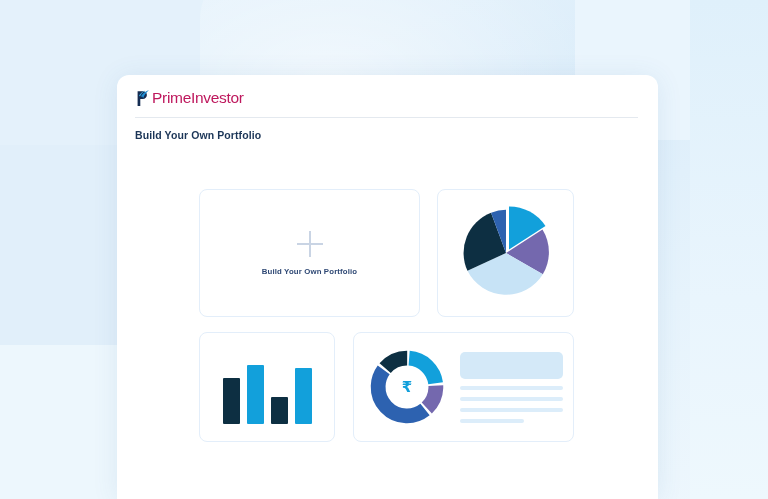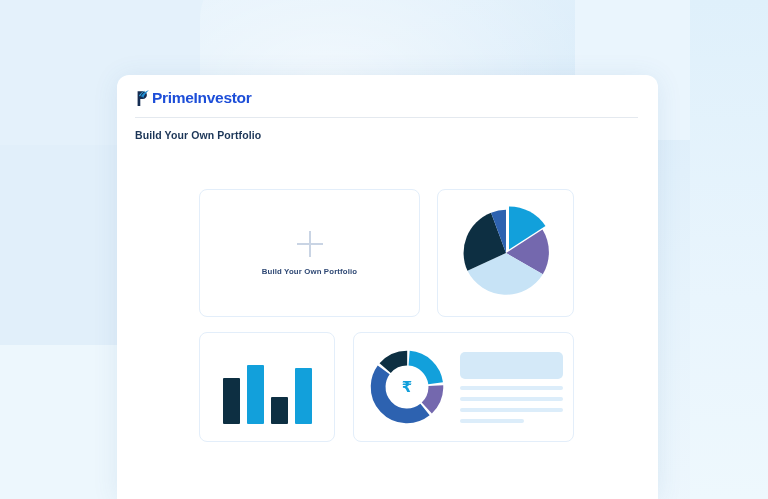--- a/index.html
+++ b/index.html
@@ -57,22 +57,22 @@
     box-shadow: 0 2px 26px rgba(60,110,160,.10);
   }
 
   
   .brand {
     position: absolute; left: 18px; top: 14px;
     display: flex; align-items: center; gap: 1px;
   }
   .brand-mark { width: 16px; height: 18px; position: relative; flex: 0 0 auto; }
   .brand-text {
-    font-size: 15.5px; font-weight: 700; letter-spacing: -.3px;
-    color: #1d4ed8; line-height: 18px; white-space: nowrap;
+    font-size: 15.5px; font-weight: 400; letter-spacing: -.3px;
+    color: #be185d; line-height: 18px; white-space: nowrap;
   }
   .divider {
     position: absolute; left: 18px; top: 42px;
     width: 503px; height: 1px; background: #e4e9ef;
   }
   .section-title {
     position: absolute; left: 18px; top: 54px;
     font-size: 10.5px; font-weight: 700; color: #1b3557;
     letter-spacing: .1px;
   }

